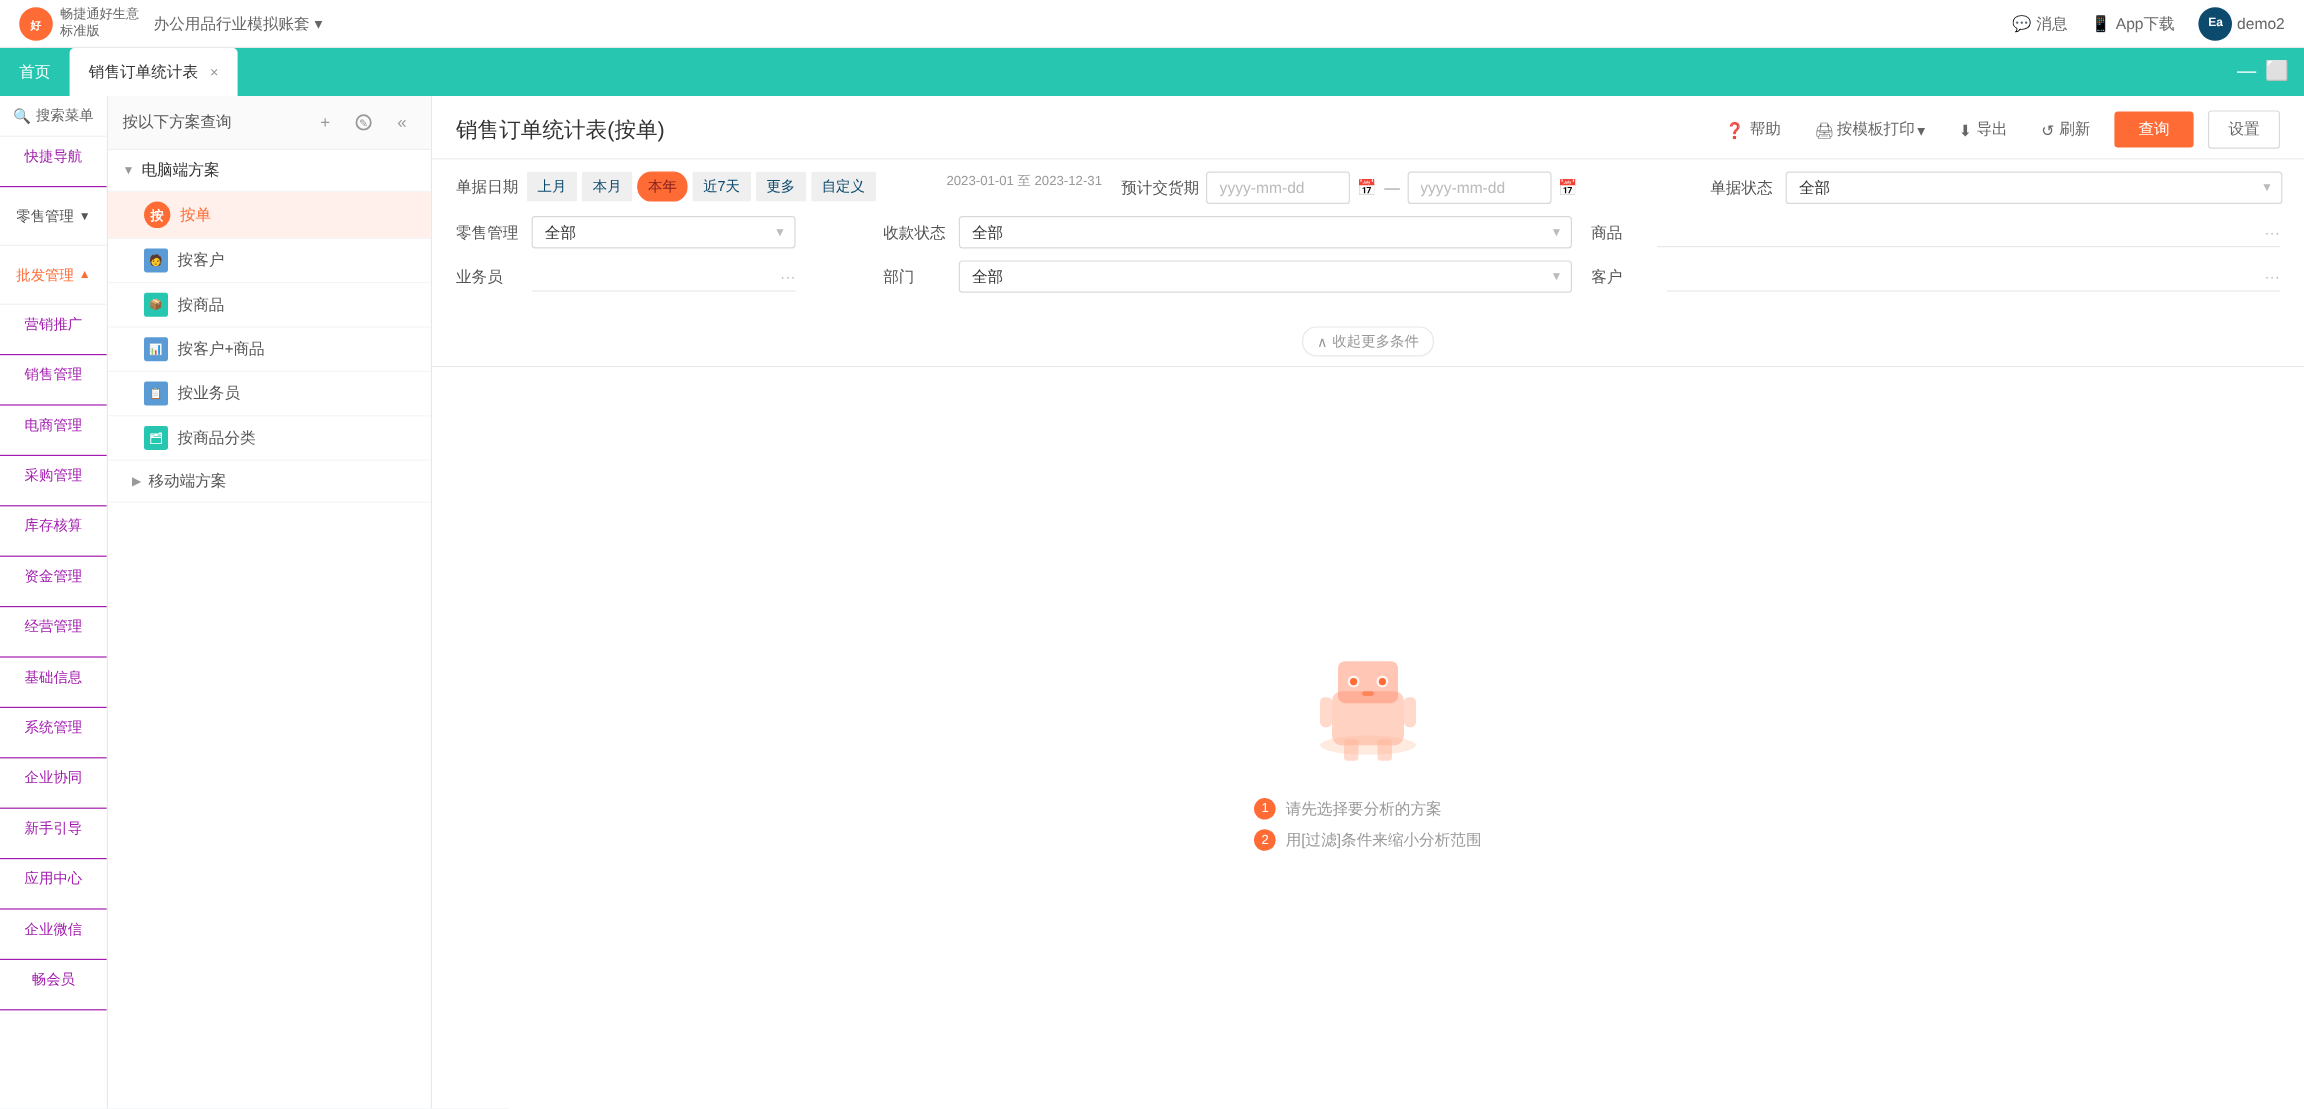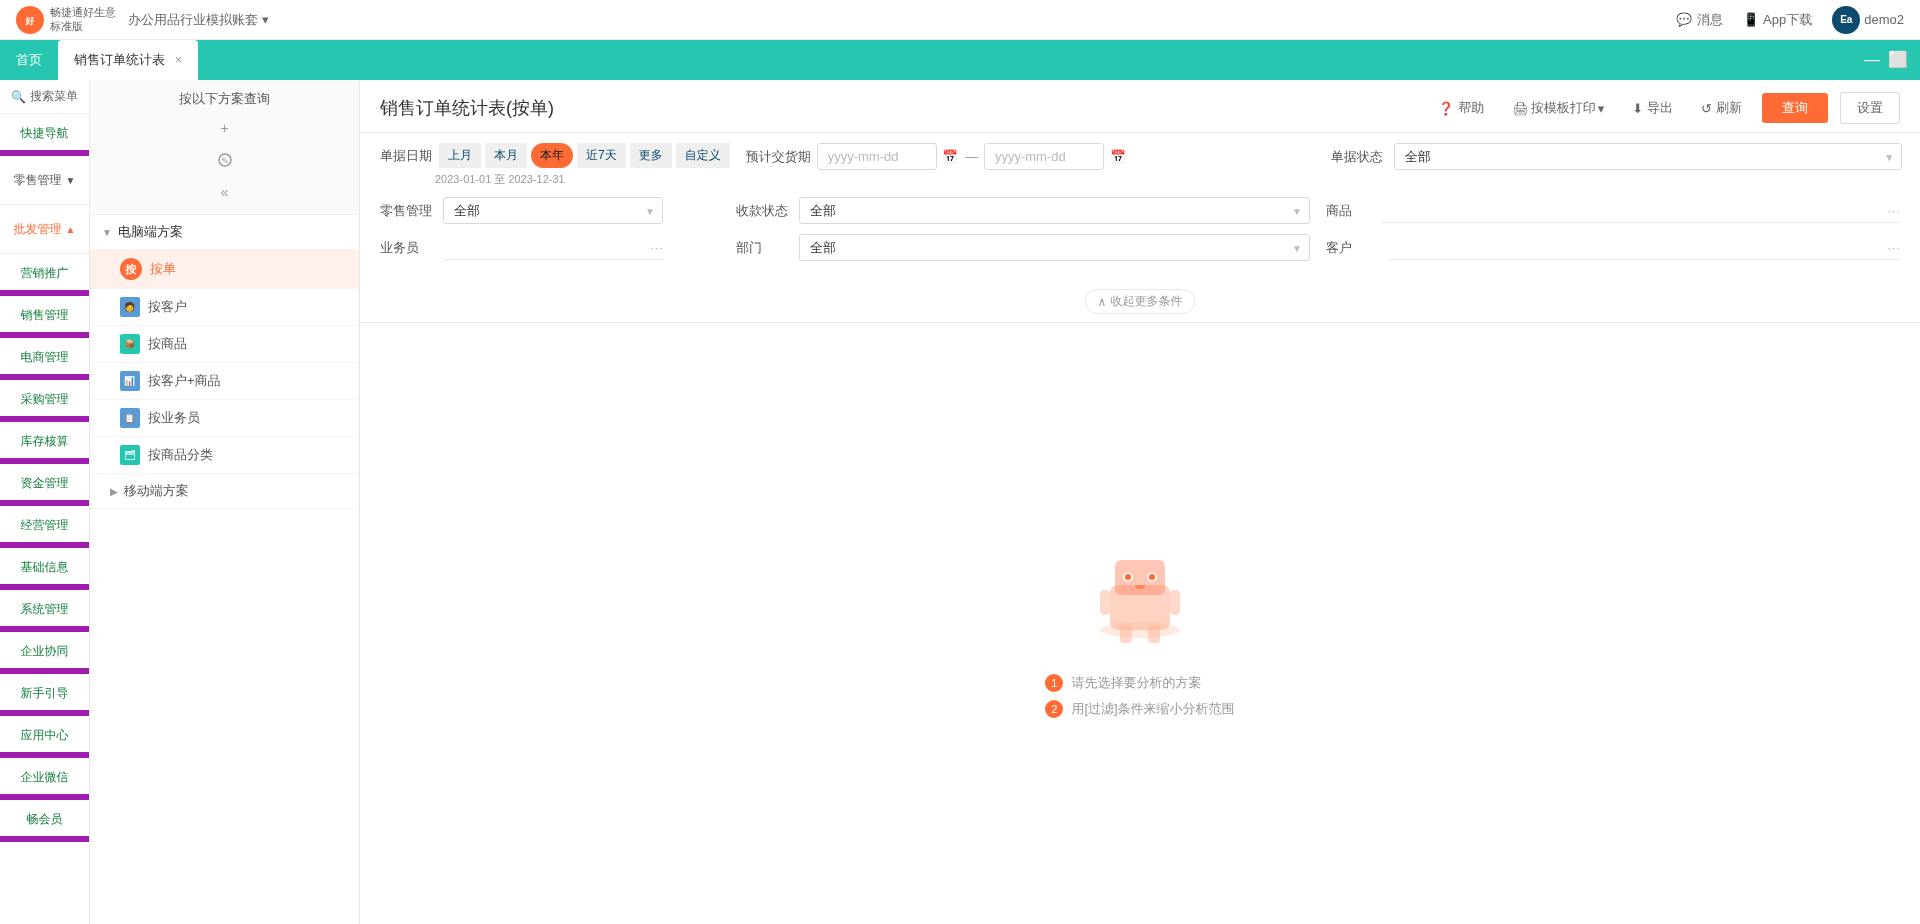--- a/index.html
+++ b/index.html
@@ -82,26 +82,26 @@
       display: flex;
       align-items: center;
       justify-content: center;
       cursor: pointer;
       gap: 4px;
       border-bottom: 1px solid #f0f0f0;
     }
     .sidebar-nav {
       padding: 8px;
       font-size: 12px;
-      color: #15803d;
-      display: flex;
-      align-items: flex-end;
+      color: #a21caf;
+      display: flex;
+      align-items: flex-start;
       justify-content: center;
       cursor: pointer;
-      border-bottom: 6px solid #a21caf;
+      border-bottom: 1px solid #a21caf;
       min-height: 42px;
     }
     .sidebar-group {
       border-bottom: 1px solid #f0f0f0;
     }
     .sidebar-group-header {
       display: flex;
       align-items: center;
       justify-content: center;
       padding: 10px 4px;
@@ -130,21 +130,20 @@
       flex-direction: column;
       overflow-y: auto;
     }
     .left-panel-header {
       display: flex;
       align-items: center;
       padding: 10px 12px;
       gap: 8px;
       border-bottom: 1px solid #f0f0f0;
       background: #fafafa;
-      flex-direction: column;
     }
     .left-panel-title { font-size: 13px; color: #555; flex: 1; }
     .panel-icon-btn {
       width: 24px; height: 24px;
       display: flex; align-items: center; justify-content: center;
       cursor: pointer;
       border-radius: 3px;
       color: #999;
       font-size: 14px;
     }
@@ -219,21 +218,21 @@
       padding: 6px 16px; border-radius: 3px; cursor: pointer;
       font-size: 13px;
     }
     .date-quick-btns { display: flex; align-items: center; gap: 4px; }
     .date-quick-btn {
       padding: 3px 8px; border-radius: 1px;
       font-size: 12px; cursor: pointer; color: #0c4a6e;
       border: 1px solid transparent;
     }
     .date-quick-btn.active {
-      background: #ff6b35; color: #0f172a; border-color: #ff6b35; border-radius: 12px;
+      background: #ff6b35; color: #7f1d1d; border-color: #ff6b35; border-radius: 12px;
     }
     .date-range-hint { font-size: 11px; color: #999; margin-left: 4px; }
     .filter-input {
       border: 1px solid #d9d9d9; border-radius: 3px;
       padding: 5px 10px; font-size: 13px; outline: none;
       min-width: 120px; color: #333; background: #fff;
     }
     .filter-input::placeholder { color: #bbb; }
     .filter-dash { color: #999; font-size: 13px; }
     .filter-select {
@@ -526,21 +525,21 @@
           </div>
           <button class="btn-primary">查询</button>
           <button class="btn-secondary">设置</button>
         </div>
       </div>
 
       <div class="filter-section">
 
         <div class="filter-full-row" style="display:flex;align-items:flex-start;gap:16px;margin-bottom:10px;">
 
-          <div style="display:flex;flex-direction:column;gap:4px;min-width:340px;">
+          <div style="display:flex;flex-direction:row;gap:4px;min-width:340px;">
             <div style="display:flex;align-items:center;gap:4px;">
               <span class="filter-col-label">单据日期</span>
               <div class="date-quick-btns">
                 <button class="date-quick-btn">上月</button>
                 <button class="date-quick-btn">本月</button>
                 <button class="date-quick-btn active">本年</button>
                 <button class="date-quick-btn">近7天</button>
                 <button class="date-quick-btn">更多</button>
                 <button class="date-quick-btn">自定义</button>
               </div>

